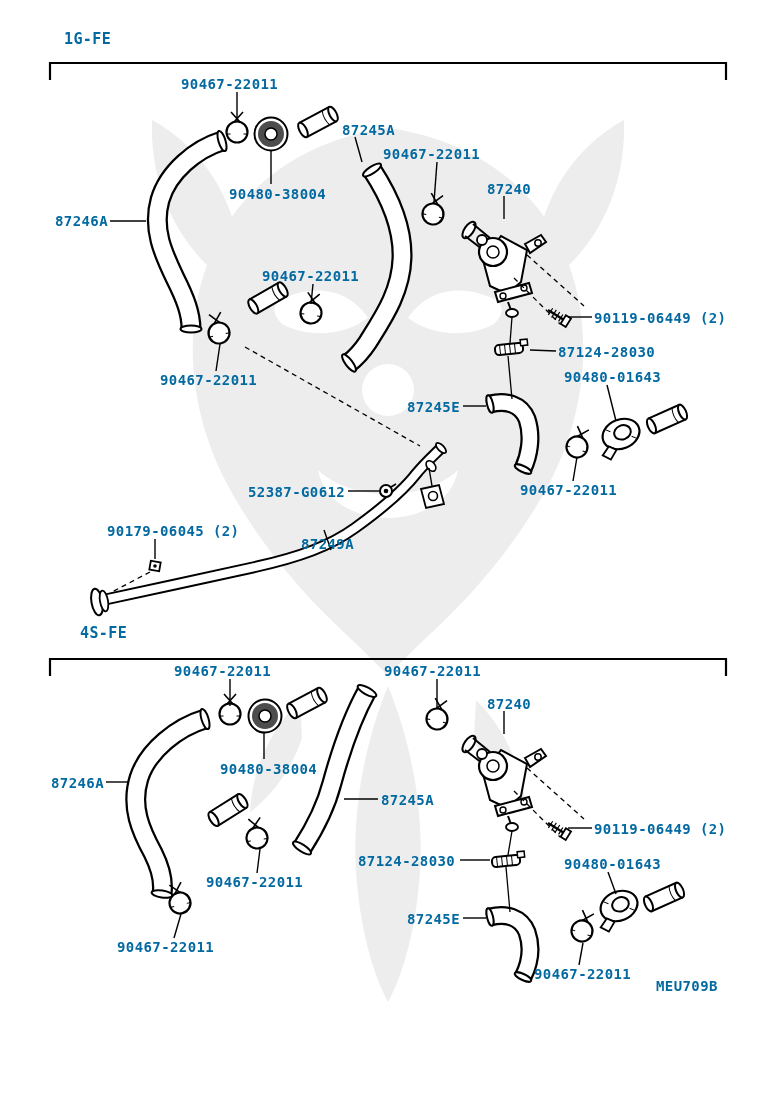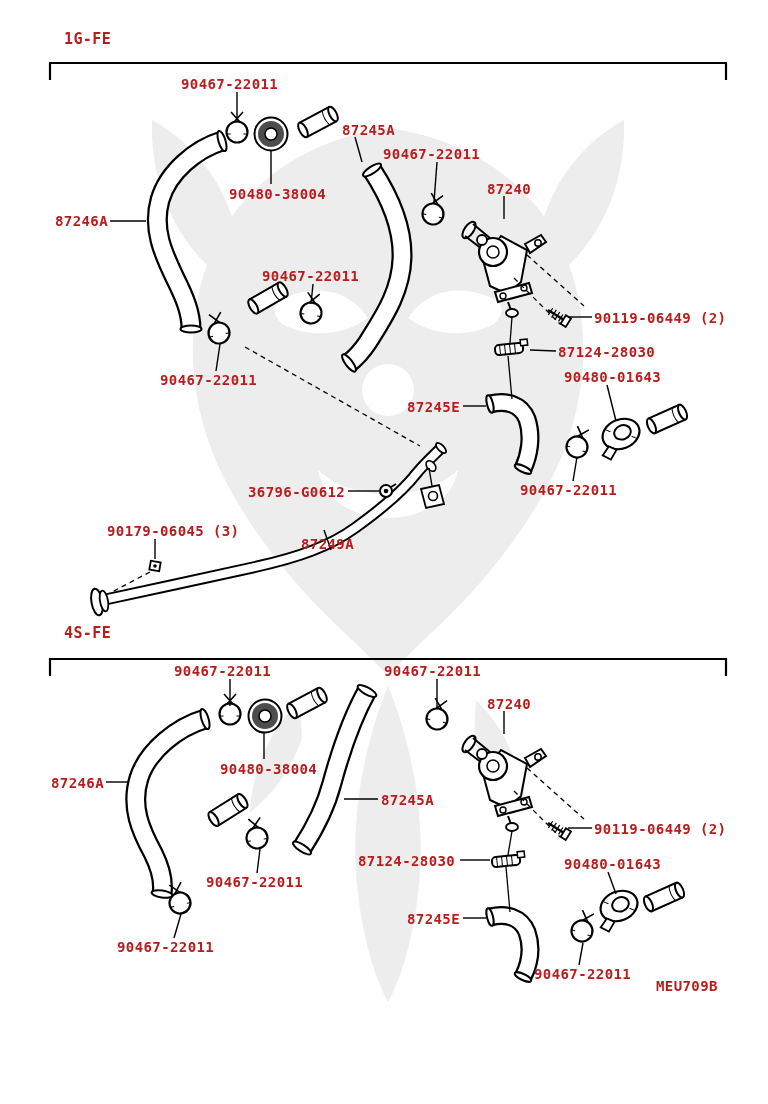--- a/index.html
+++ b/index.html
@@ -1,18 +1,18 @@
 <!DOCTYPE html>
 <html><head>
 <meta charset="utf-8">
 <style>
   html,body{margin:0;padding:0;background:#ffffff;}
   #stage{position:relative;width:768px;height:1104px;background:#fff;overflow:hidden;font-family:"DejaVu Sans Mono",monospace;}
   #art{position:absolute;left:0;top:0;}
-  .lbl{position:absolute;font-weight:bold;font-size:14px;font-family:"DejaVu Sans Mono",monospace;letter-spacing:0.4px;color:#b91c1c;white-space:nowrap;line-height:16px;text-align:right;}
+  .lbl{position:absolute;font-weight:bold;font-size:14px;font-family:"DejaVu Sans Mono",monospace;letter-spacing:0.4px;color:#0369a1;white-space:nowrap;line-height:16px;text-align:right;}
   .title{font-size:15px;}
 </style>
 </head>
 <body>
 
 <div id="stage">
 
 <svg id="art" width="768" height="1104" viewBox="0 0 768 1104">
   <defs>
     <g id="clamp">
@@ -249,25 +249,25 @@
 <div class="lbl" style="left:487px;top:181px">87240</div>
 <div class="lbl" style="left:229px;top:186px">90480-38004</div>
 <div class="lbl" style="left:55px;top:213px">87246A</div>
 <div class="lbl" style="left:262px;top:268px">90467-22011</div>
 <div class="lbl" style="left:594px;top:310px">90119-06449 (2)</div>
 <div class="lbl" style="left:558px;top:344px">87124-28030</div>
 <div class="lbl" style="left:564px;top:369px">90480-01643</div>
 <div class="lbl" style="left:160px;top:372px">90467-22011</div>
 <div class="lbl" style="left:407px;top:399px">87245E</div>
 <div class="lbl" style="left:520px;top:482px">90467-22011</div>
-<div class="lbl" style="left:248px;top:484px">36796-G0612</div>
+<div class="lbl" style="left:248px;top:484px">52387-G0612</div>
 <div class="lbl" style="left:301px;top:536px">87249A</div>
-<div class="lbl" style="left:107px;top:523px">90179-06045 (3)</div>
-
-<div class="lbl title" style="left:64px;top:625px">4S-FE</div>
+<div class="lbl" style="left:107px;top:523px">90179-06045 (2)</div>
+
+<div class="lbl title" style="left:80px;top:625px">4S-FE</div>
 <div class="lbl" style="left:174px;top:663px">90467-22011</div>
 <div class="lbl" style="left:384px;top:663px">90467-22011</div>
 <div class="lbl" style="left:487px;top:696px">87240</div>
 <div class="lbl" style="left:220px;top:761px">90480-38004</div>
 <div class="lbl" style="left:51px;top:775px">87246A</div>
 <div class="lbl" style="left:381px;top:792px">87245A</div>
 <div class="lbl" style="left:594px;top:821px">90119-06449 (2)</div>
 <div class="lbl" style="left:358px;top:853px">87124-28030</div>
 <div class="lbl" style="left:564px;top:856px">90480-01643</div>
 <div class="lbl" style="left:206px;top:874px">90467-22011</div>

